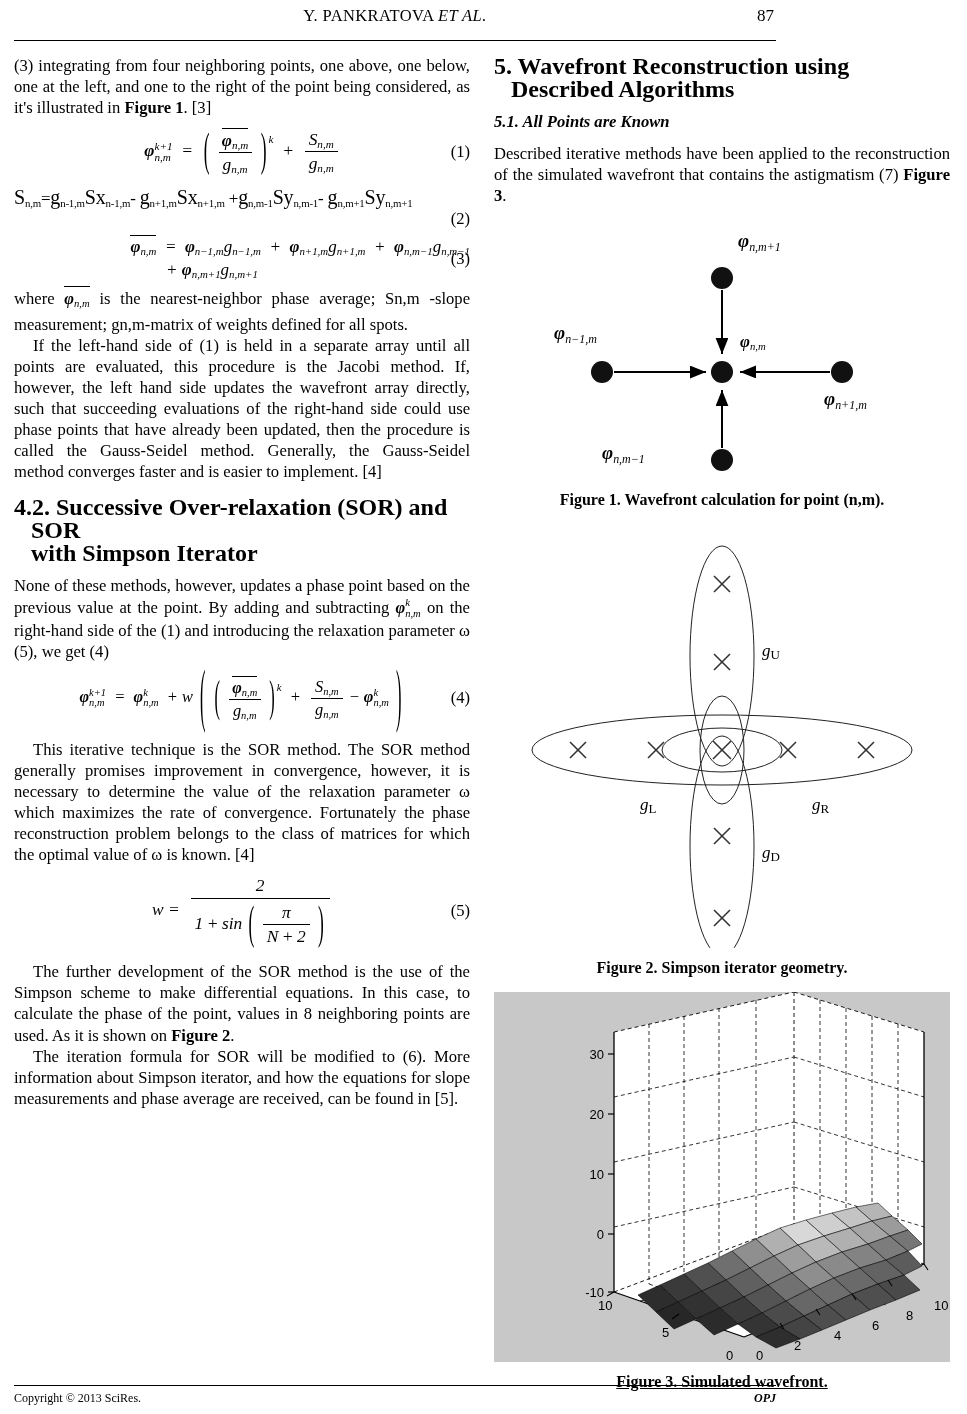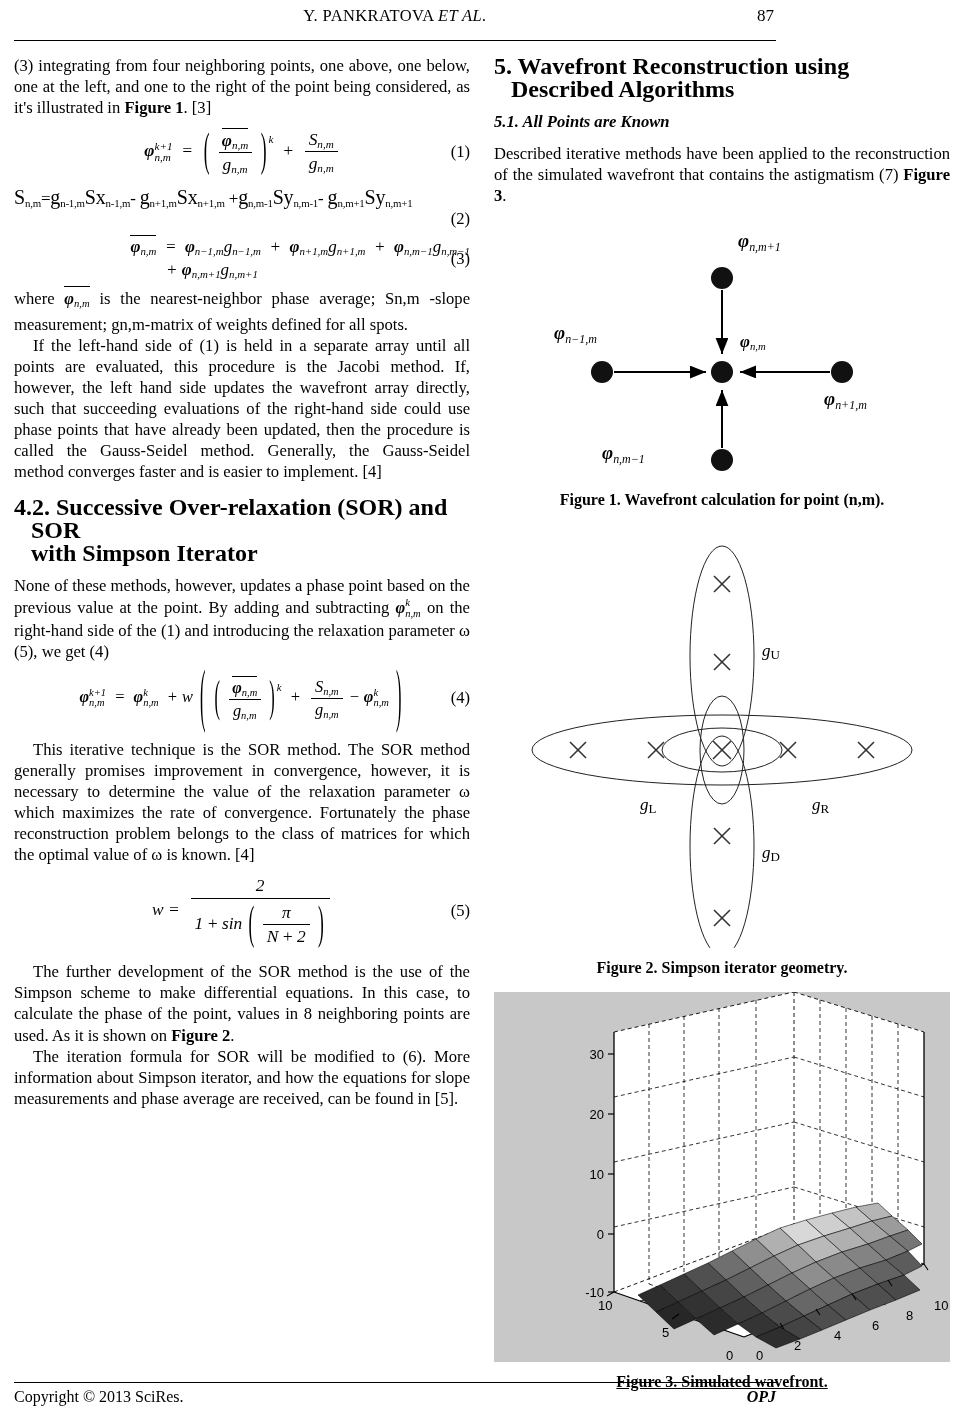--- a/index.html
+++ b/index.html
@@ -180,21 +180,21 @@
   
   .footer {
     position: absolute;
     left: 14px;
     right: 14px;
     bottom: 8px;
     border-top: 1.6px solid #000;
     padding-top: 5px;
     display: flex;
     justify-content: space-between;
-    font-size: 16px;
+    font-size: 12px;
     align-items: center;
   }
   .footer .opj {
     font-style: italic;
     font-weight: bold;
   }
 </style>
 </head>
 <body>
 

